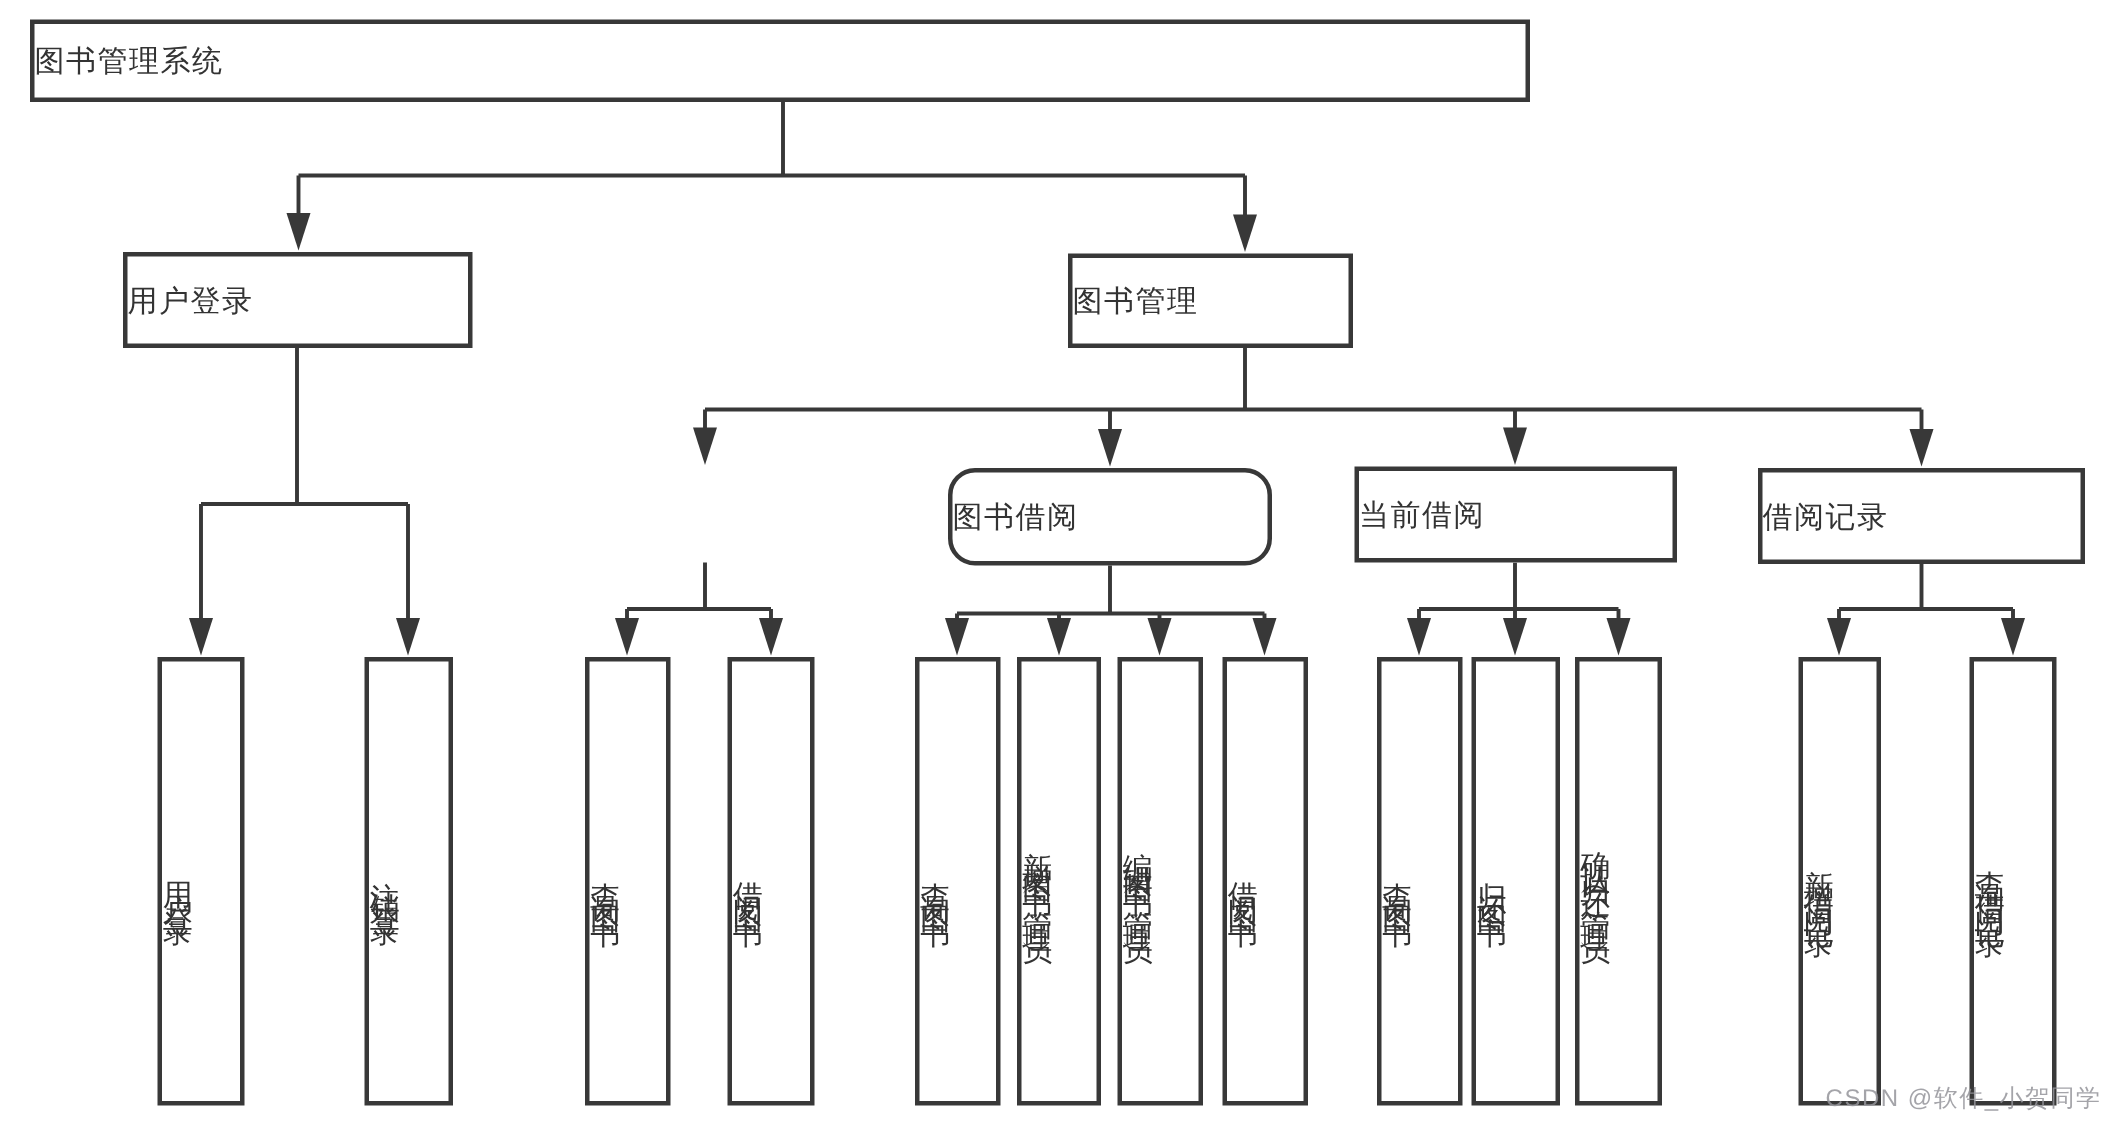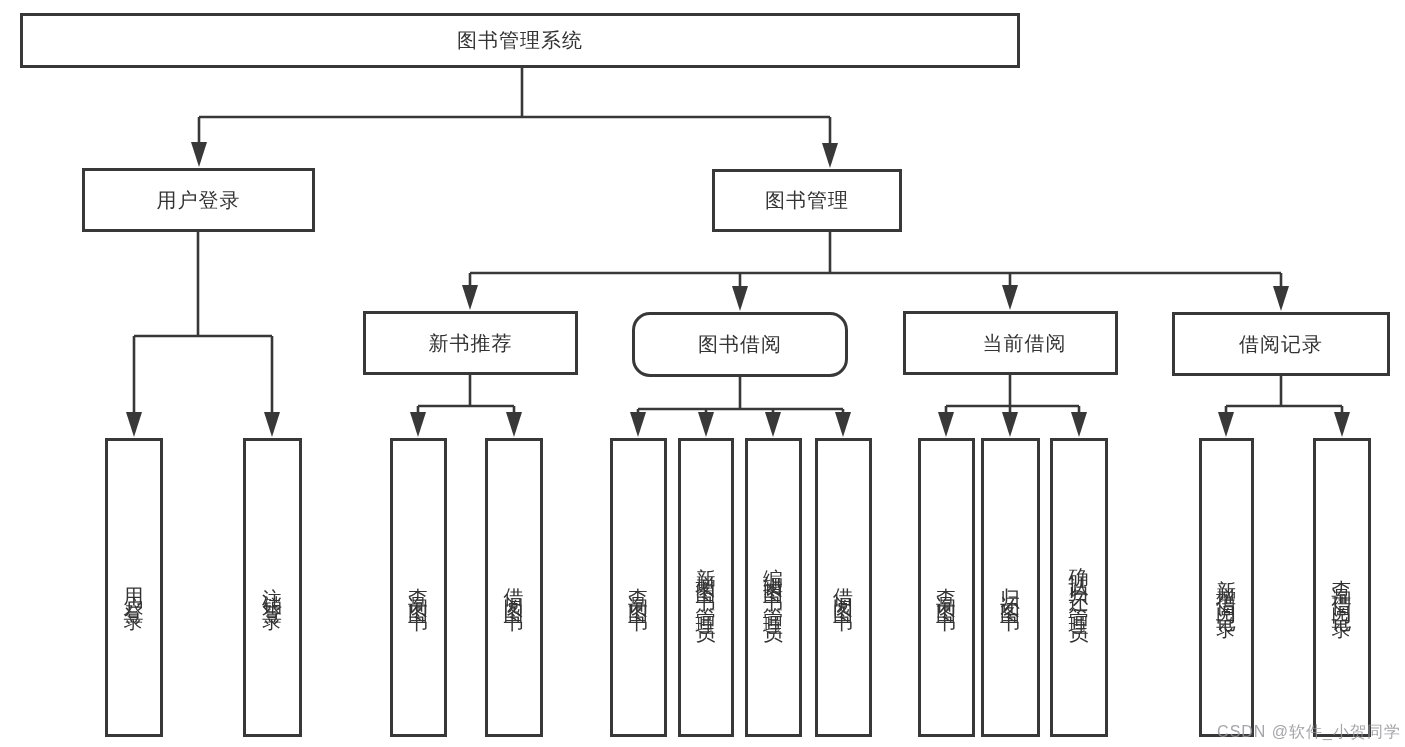--- a/index.html
+++ b/index.html
@@ -10,38 +10,38 @@
     font-family:"Liberation Sans","DejaVu Sans",sans-serif;
     overflow:hidden;
   }
   #wires{position:absolute;left:0;top:0;z-index:0;}
   .node{
     position:absolute;
     box-sizing:border-box;
     background:#ffffff;
     border:3px solid #383838;
     color:#333333;
-    display:flex;align-items:center;justify-content:center;
+    display:flex;align-items:center;
     z-index:1;
     font-size:20px;
   }
   .node.h span{white-space:nowrap;letter-spacing:1px;}
   .node.v span{
     writing-mode:vertical-rl;
     text-orientation:mixed;
     letter-spacing:8px;
     line-height:1;
   }
   
   .b-root   {left:20px;  top:13px;  width:1000px;height:55px;}
   .b-ulogin {left:82px;  top:168px; width:233px; height:64px;}
   .b-bmgmt  {left:712px; top:169px; width:190px; height:63px;}
   .b-newrec {left:363px; top:311px; width:215px; height:64px;}
   .b-borrow {left:632px; top:312px; width:216px; height:65px;border-radius:18px;}
-  .b-curr   {left:903px; top:311px; width:215px; height:64px;padding-left:28px;}
+  .b-curr   {left:903px; top:311px; width:215px; height:64px;}
   .b-record {left:1172px;top:312px; width:218px; height:64px;}
   .b-l1 {left:105px; top:438px;width:58px;height:299px;}
   .b-l2 {left:243px; top:438px;width:59px;height:299px;}
   .b-l3 {left:390px; top:438px;width:57px;height:299px;}
   .b-l4 {left:485px; top:438px;width:58px;height:299px;}
   .b-l5 {left:610px; top:438px;width:57px;height:299px;}
   .b-l6 {left:678px; top:438px;width:56px;height:299px;}
   .b-l7 {left:745px; top:438px;width:57px;height:299px;}
   .b-l8 {left:815px; top:438px;width:57px;height:299px;}
   .b-l9 {left:918px; top:438px;width:57px;height:299px;}
@@ -108,23 +108,20 @@
     <span>图书管理系统</span>
   </div>
 
   <div class="node h b-ulogin">
     <span>用户登录</span>
   </div>
   <div class="node h b-bmgmt">
     <span>图书管理</span>
   </div>
 
-  <div class="node h b-newrec">
-    <span>新书推荐</span>
-  </div>
   <div class="node h b-borrow">
     <span>图书借阅</span>
   </div>
   <div class="node h b-curr">
     <span>当前借阅</span>
   </div>
   <div class="node h b-record">
     <span>借阅记录</span>
   </div>
 

